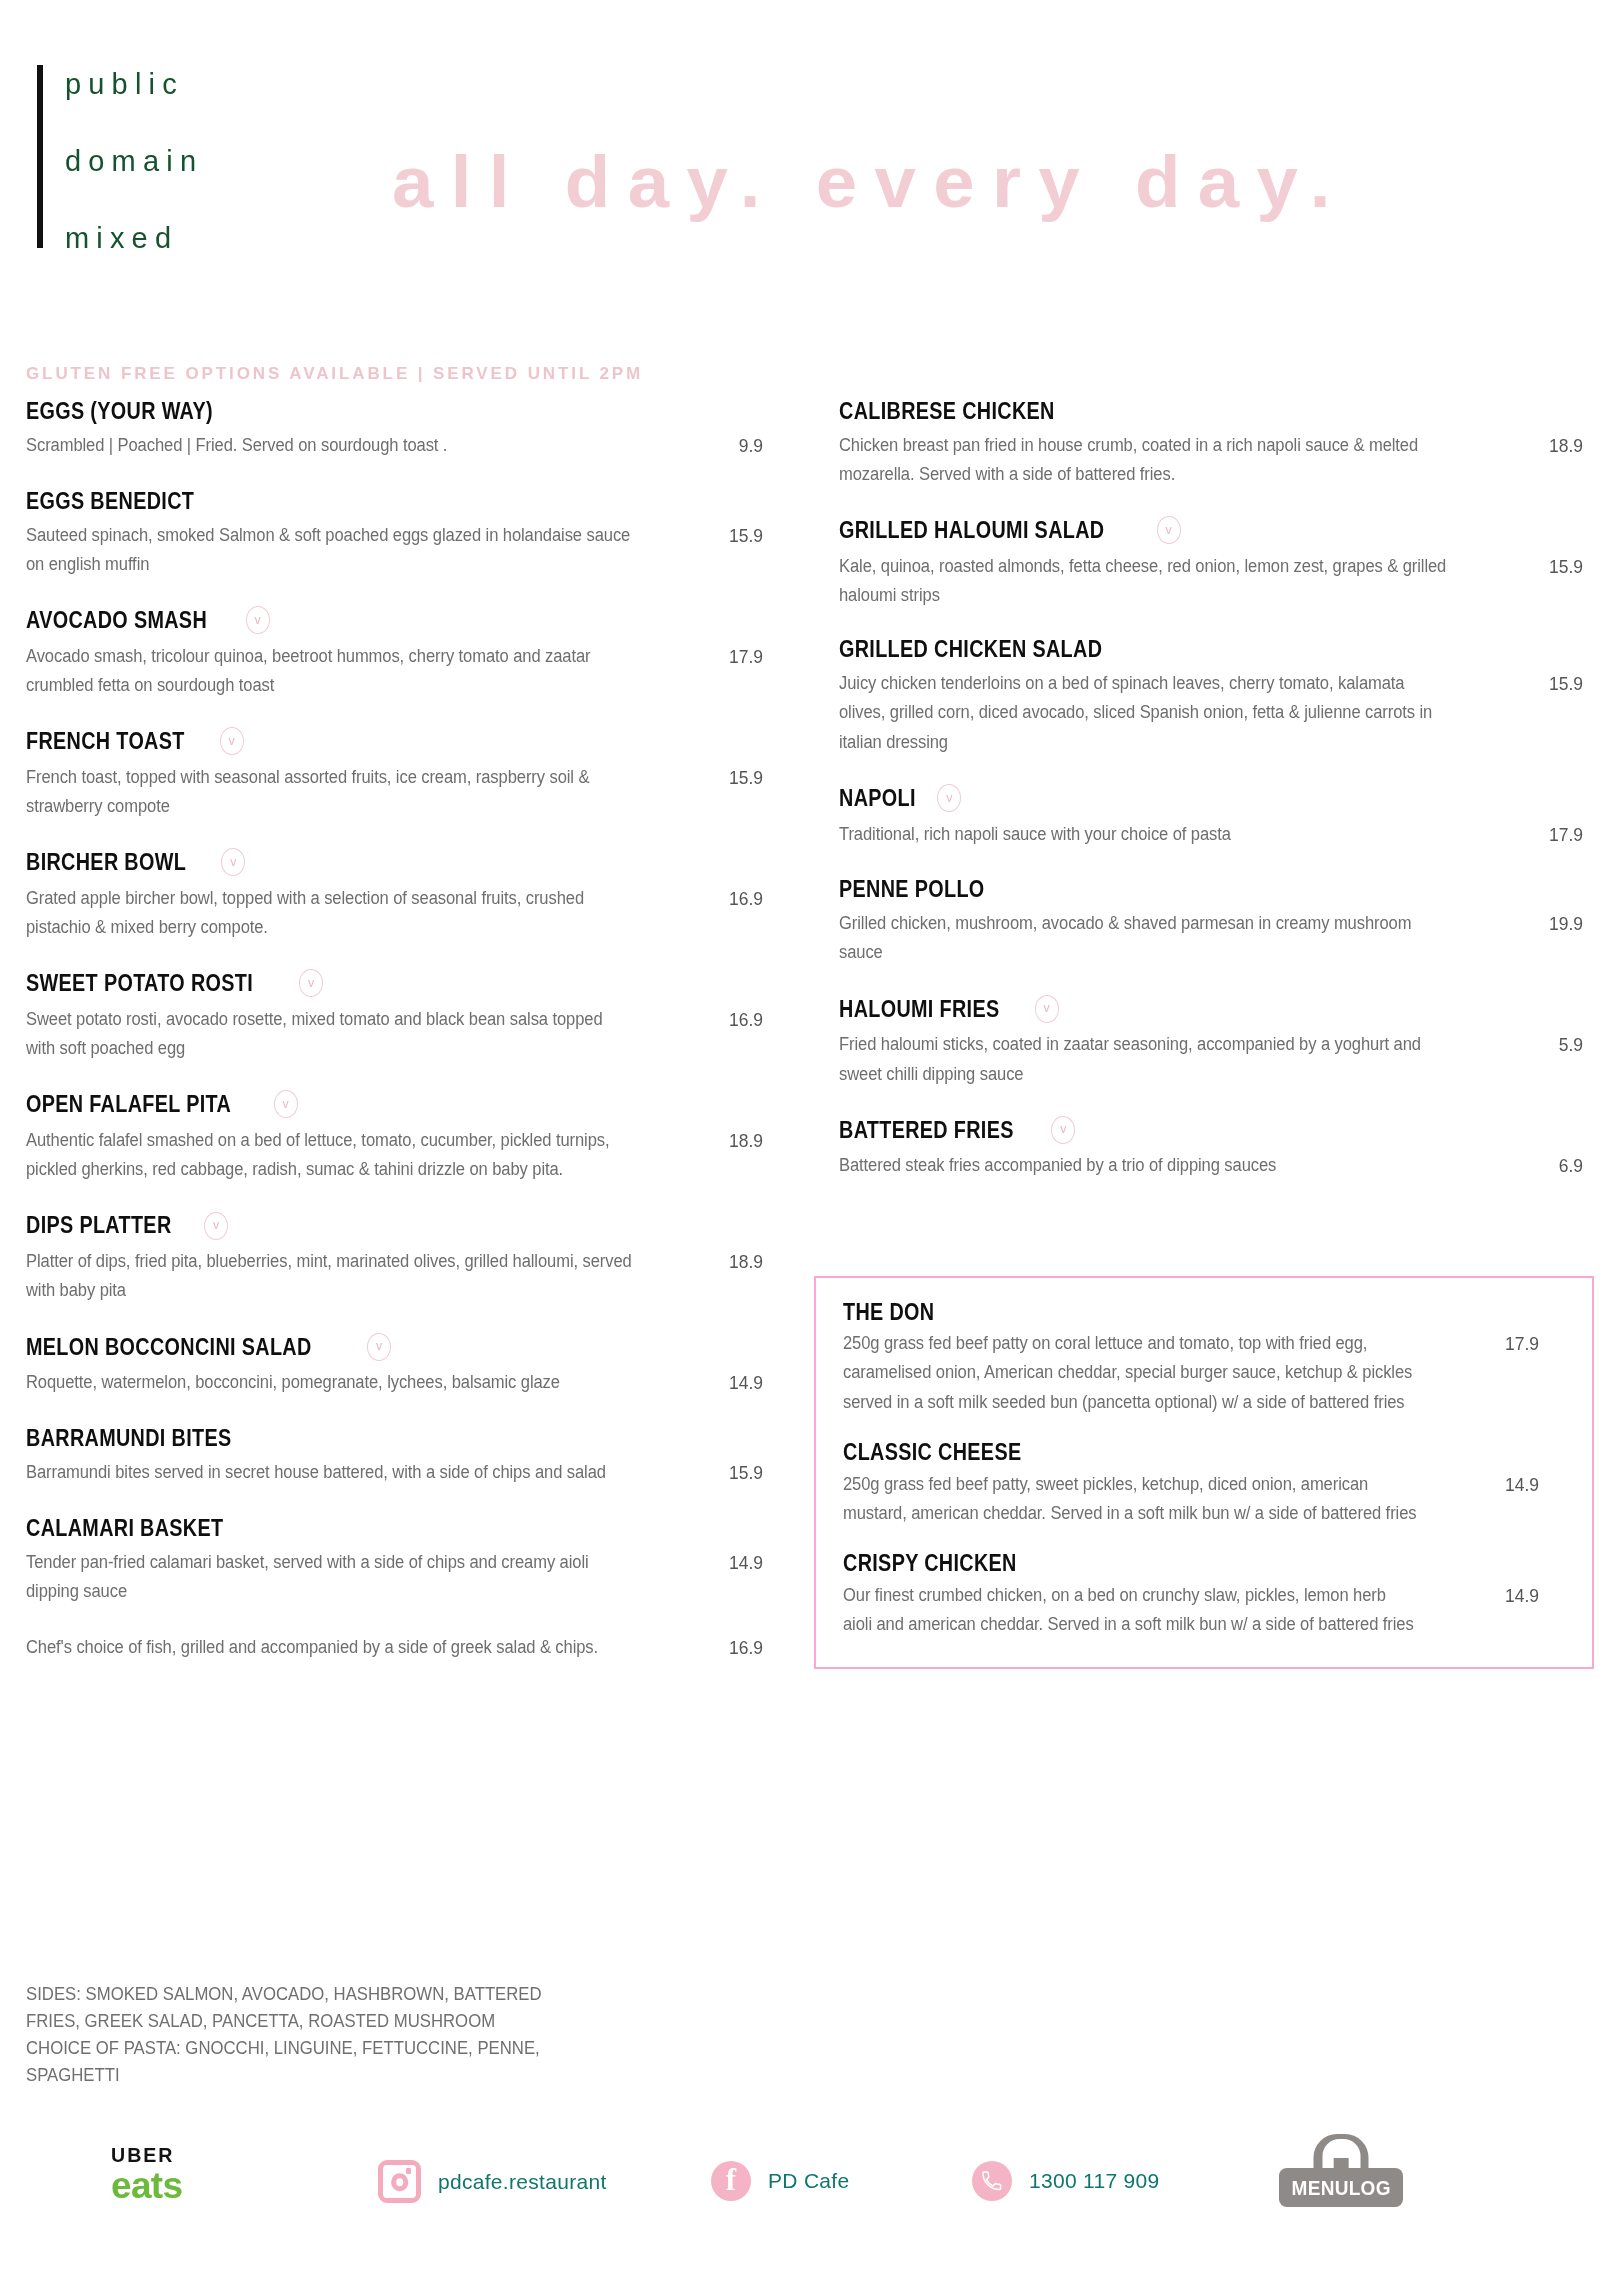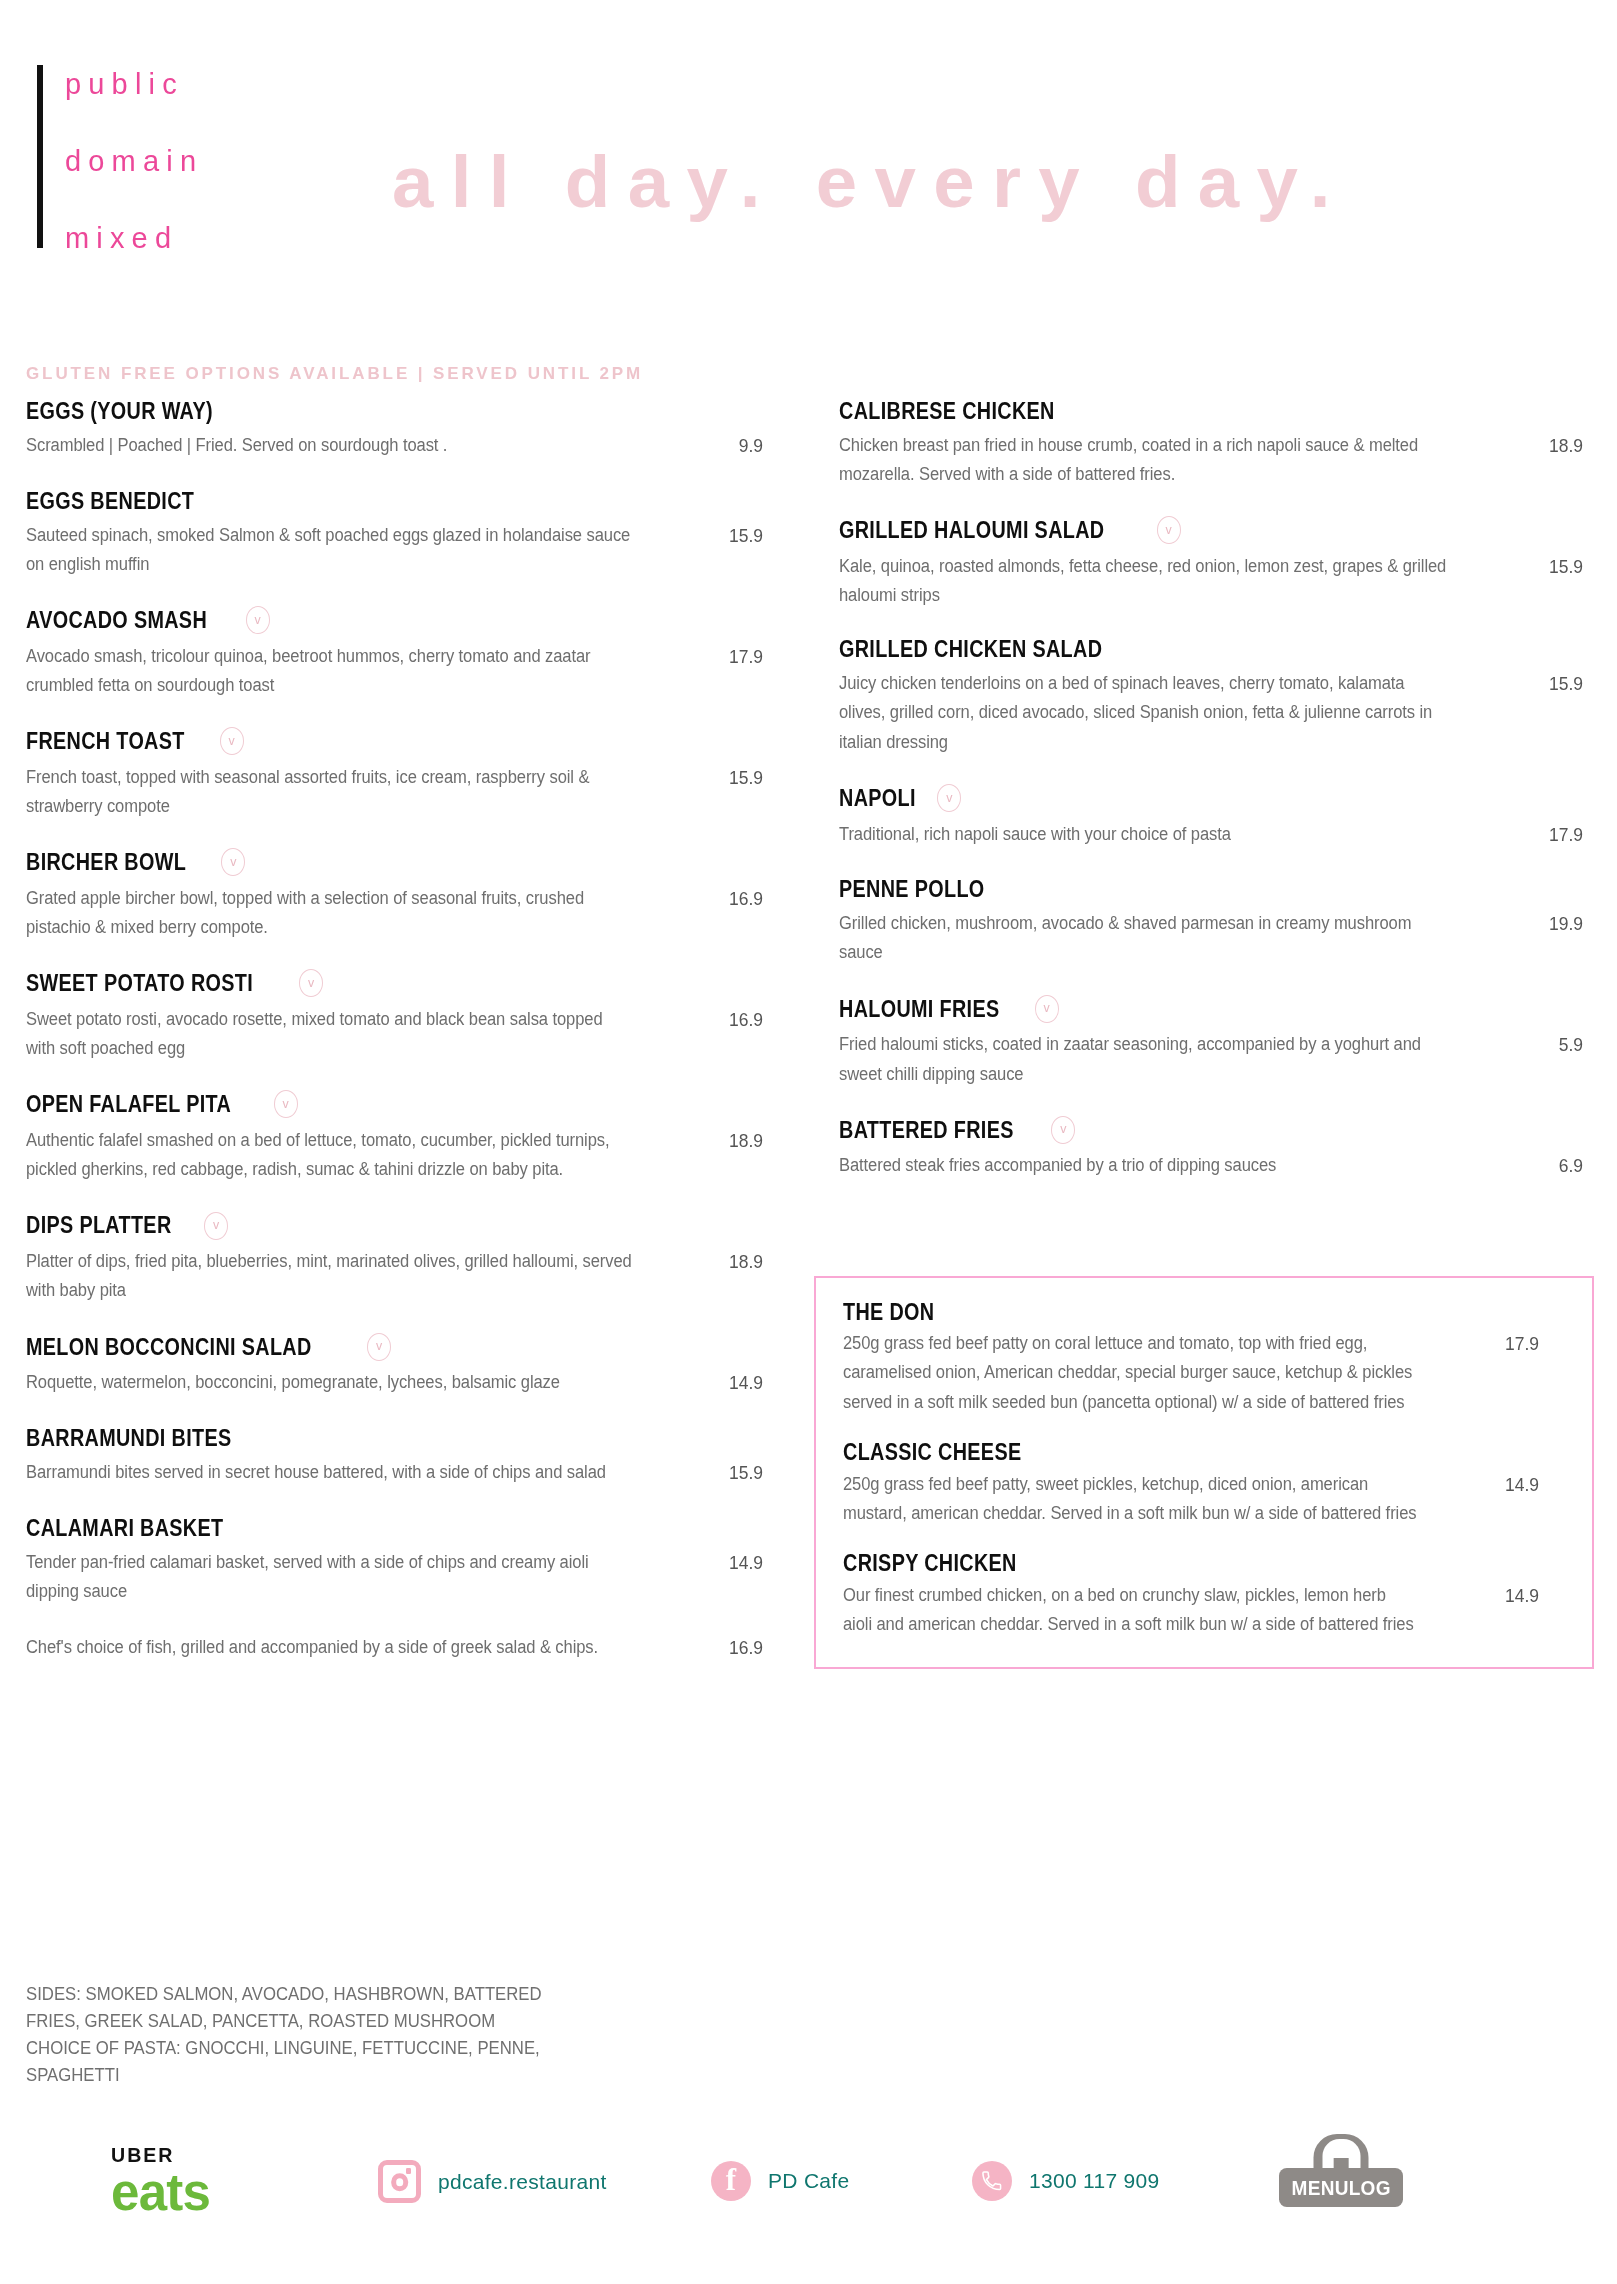--- a/index.html
+++ b/index.html
@@ -10,21 +10,21 @@
   }
   .page{position:relative;width:1618px;height:2284px;overflow:hidden;}
 
   
   .header{position:absolute;left:0;top:0;width:1618px;height:307px;}
   .logo-block{position:absolute;left:37px;top:65px;display:flex;align-items:stretch;}
   .logo-rule{width:5.9px;background:#111111;margin-right:22px;height:183px;}
   .logo-words{display:flex;flex-direction:column;justify-content:space-between;height:183px;padding:5.2px 0 6.5px 0;}
   .logo-word{
     font-family:"Liberation Sans", sans-serif;
-    font-size:29px;letter-spacing:7.2px;color:#ec4899;font-weight:400;line-height:1;
+    font-size:29px;letter-spacing:7.2px;color:#14532d;font-weight:400;line-height:1;
   }
   .tagline{
     position:absolute;left:392px;top:145px;
     font-family:"Liberation Sans", sans-serif;
     font-size:73px;font-weight:700;letter-spacing:17px;
     color:#f2cdd4;line-height:1;white-space:nowrap;
     transform:scaleX(1.02);transform-origin:left center;
   }
 
   
@@ -89,21 +89,21 @@
     transform:scaleX(0.93);transform-origin:left top;
   }
   .sides div{white-space:nowrap;}
 
   
   .footer{position:absolute;left:0;top:2134px;width:1618px;height:117px;}
   .fgroup{position:absolute;display:flex;align-items:center;gap:17px;}
 
   .ubereats{display:flex;flex-direction:column;align-items:flex-start;line-height:1;}
   .uber-top{font-size:19.6px;font-weight:700;letter-spacing:2px;color:#121212;}
-  .uber-bot{font-size:51px;font-weight:700;letter-spacing:-0.7px;color:#6cb93b;margin-top:1.3px;}
+  .uber-bot{font-size:37px;font-weight:700;letter-spacing:-0.7px;color:#6cb93b;margin-top:1.3px;}
 
   .ig-icon{
     width:43px;height:43px;border:5.9px solid #f3abbd;border-radius:9px;box-sizing:border-box;
     position:relative;background:#ffffff;
   }
   .ig-icon::before{
     content:"";position:absolute;left:50%;top:52%;transform:translate(-50%,-50%);
     width:17.6px;height:17.6px;border:5.2px solid #f3abbd;border-radius:50%;box-sizing:border-box;
   }
   .ig-icon::after{

